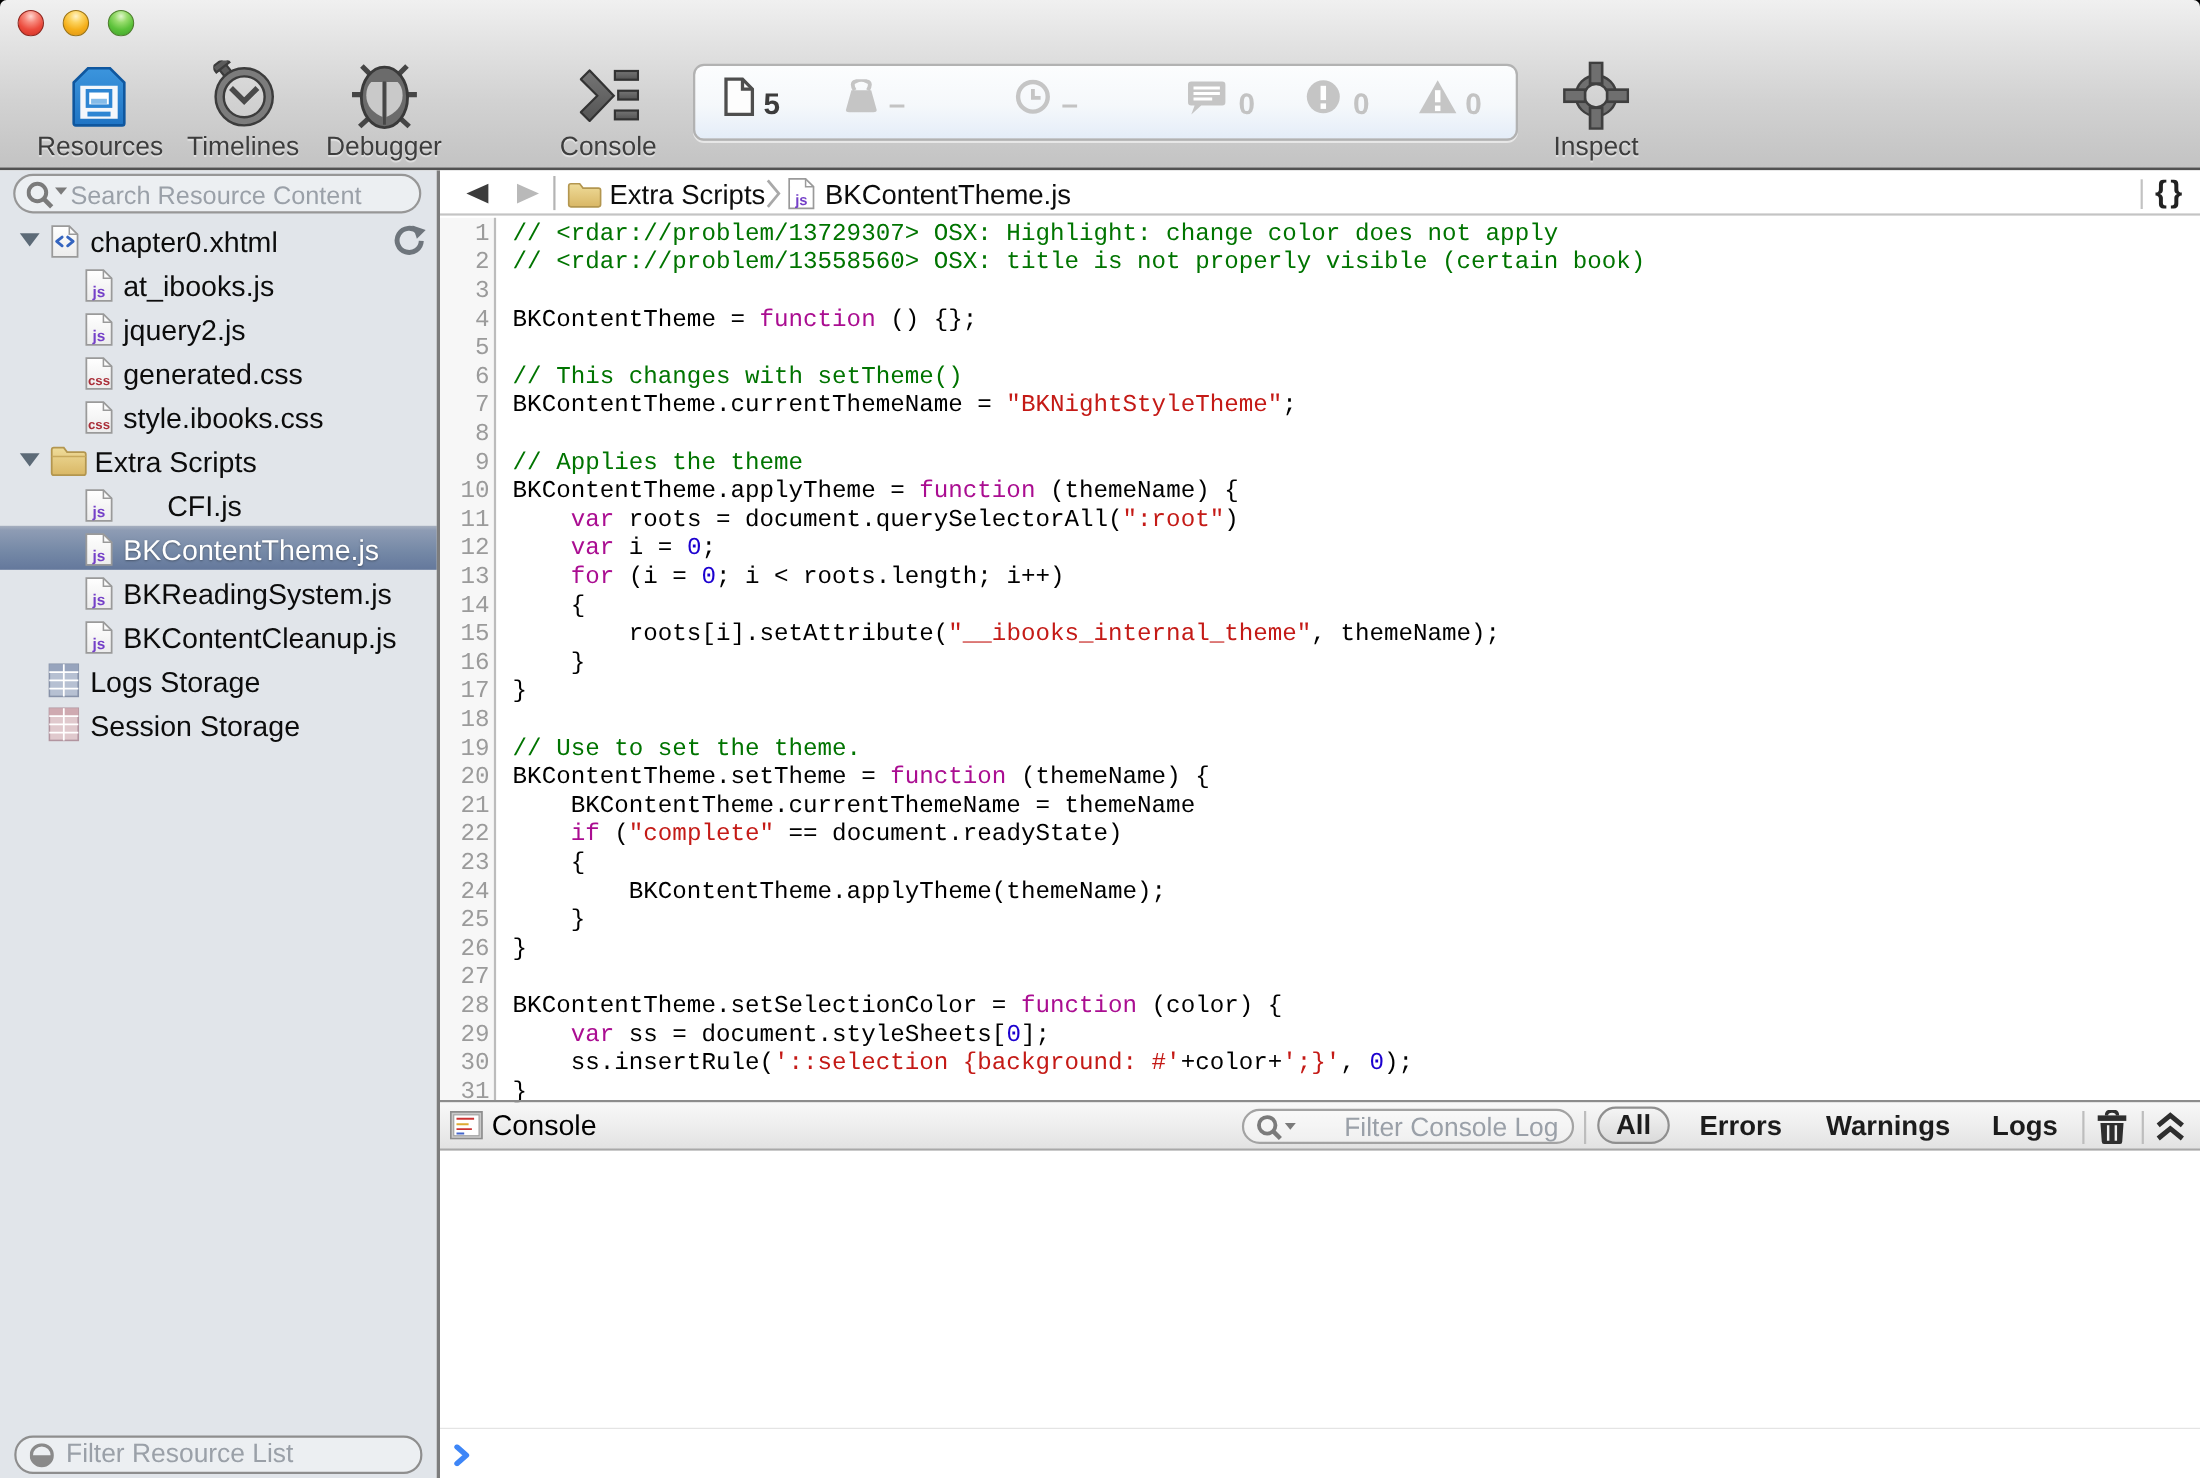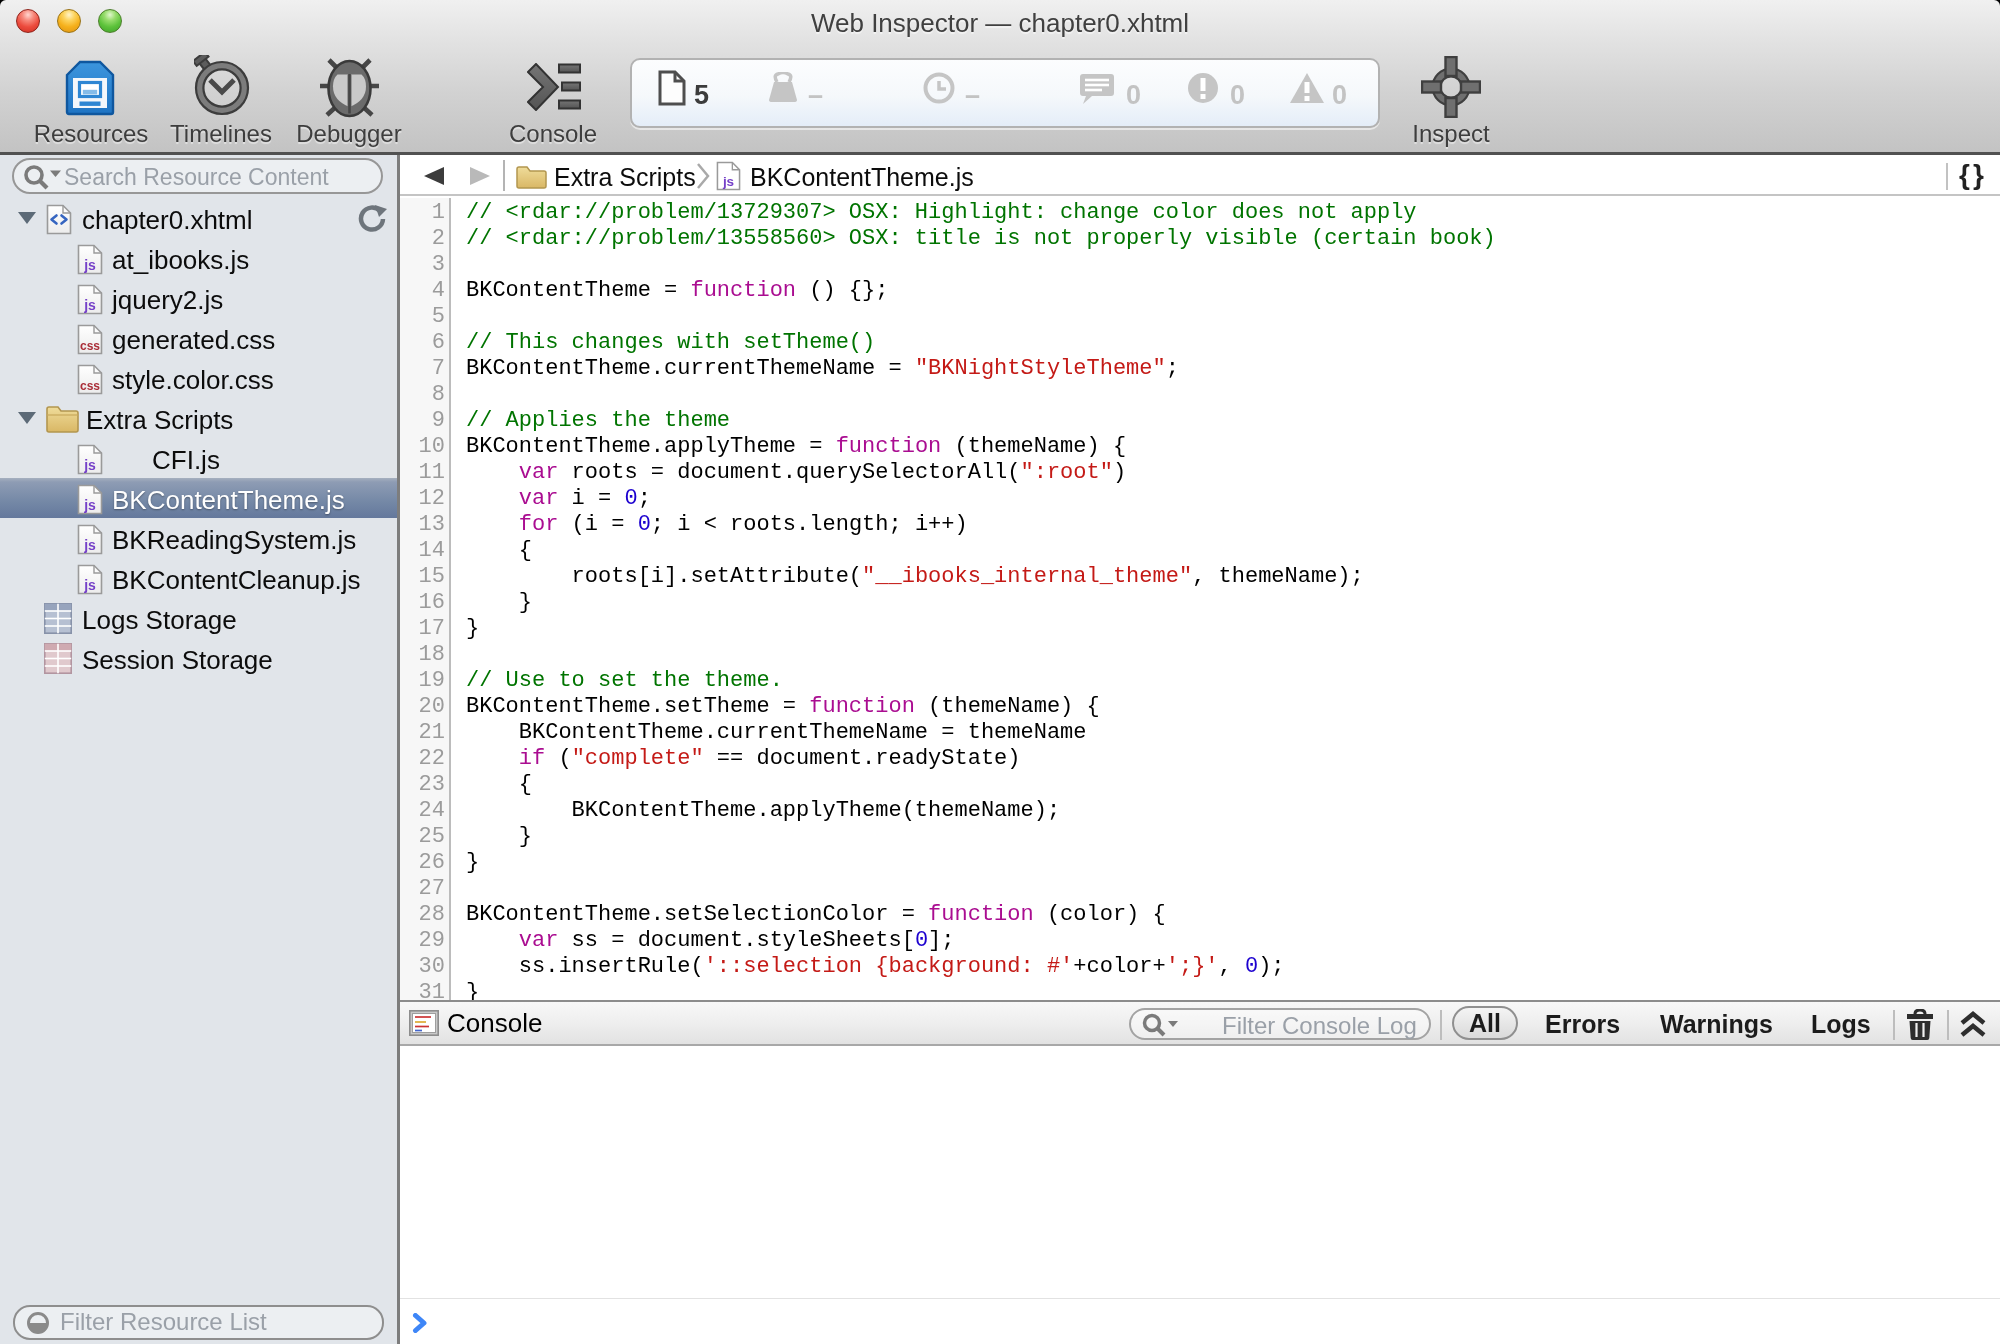--- a/index.html
+++ b/index.html
@@ -56,21 +56,20 @@
 #promptline { position:absolute; left:400px; top:1298px; width:1600px; height:1px; background:#e2e2e2; }
 </style>
 </head>
 <body>
 
 <div id="topedge"></div>
 <div id="header">
   <div id="tl-red" class="tl"></div>
     <div id="tl-yellow" class="tl"></div>
     <div id="tl-green" class="tl"></div>
-  <div id="wtitle">Web Inspector — chapter0.xhtml</div>
 
   <div class="abs" style="left:65px;top:60px;width:50px;height:56px;">
     <svg width="50" height="56" viewBox="0 0 50 56">
       <defs>
           <linearGradient id="bluegr" x1="0" y1="0" x2="0" y2="1">
         <stop offset="0" stop-color="#3c95dd"></stop>
             <stop offset="1" stop-color="#1f74c4"></stop>
           </linearGradient>
       <linearGradient id="graygr" x1="0" y1="0" x2="0" y2="1">
         <stop offset="0" stop-color="#8d8d8d"></stop>
@@ -249,21 +248,21 @@
       <text x="13" y="26" font-size="12" font-weight="bold" fill="#aa2e38" text-anchor="middle" font-family="Liberation Sans">css</text>
     </svg>
     <div class="rowtext" style="left:112px;">generated.css</div>
   </div>
   <div class="row" style="top:203px;">
     <svg class="abs" style="left:77px;top:6px;" width="26" height="31" viewBox="0 0 26 31">
       <path d="M1.5 1.5 H17 L24.5 9 V29.5 H1.5 Z" fill="url(#docgr)" stroke="#9a9a9a" stroke-width="1.6"></path>
       <path d="M17 1.5 V9 H24.5" fill="none" stroke="#9a9a9a" stroke-width="1.4"></path>
       <text x="13" y="26" font-size="12" font-weight="bold" fill="#aa2e38" text-anchor="middle" font-family="Liberation Sans">css</text>
     </svg>
-    <div class="rowtext" style="left:112px;">style.color.css</div>
+    <div class="rowtext" style="left:112px;">style.ibooks.css</div>
   </div>
   <div class="row" style="top:243px;">
     <div class="tri" style="left:18px;top:14px;"></div>
     <svg class="abs" style="left:45px;top:5px;" width="35" height="31" viewBox="0 0 35 31">
       <path d="M2 6 Q2 4 4 4 H13 L16 8 H31 Q33 8 33 10 V27 Q33 29 31 29 H4 Q2 29 2 27 Z" fill="url(#foldgr)" stroke="#b3964f" stroke-width="1.6"></path>
       <path d="M2 12 H33" stroke="#c8a95c" stroke-width="1.2" fill="none"></path>
     </svg>
     <div class="rowtext" style="left:86px;">Extra Scripts</div>
   </div>
   <div class="row" style="top:283px;">

